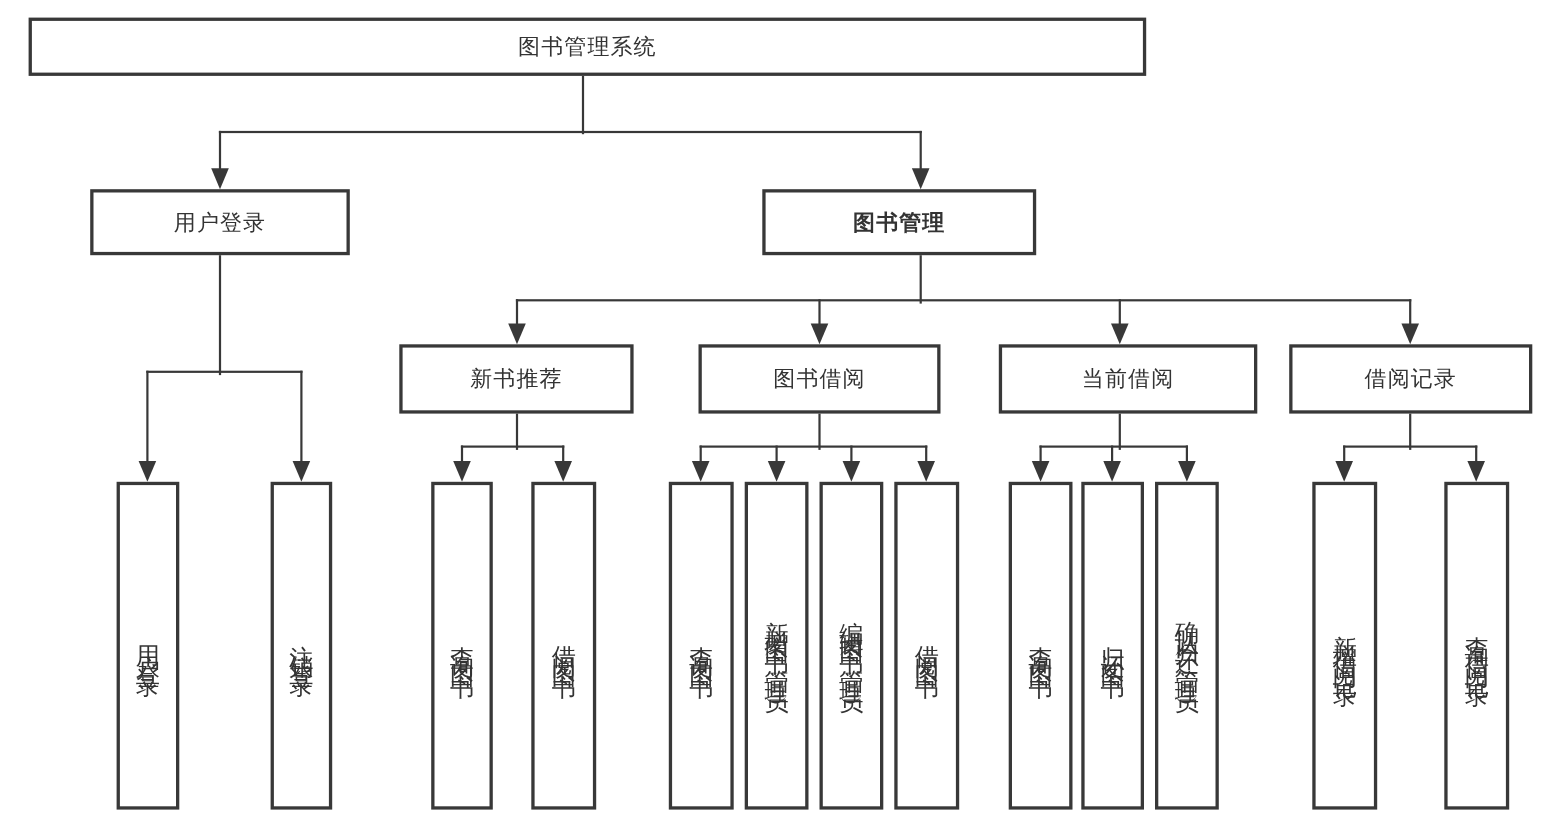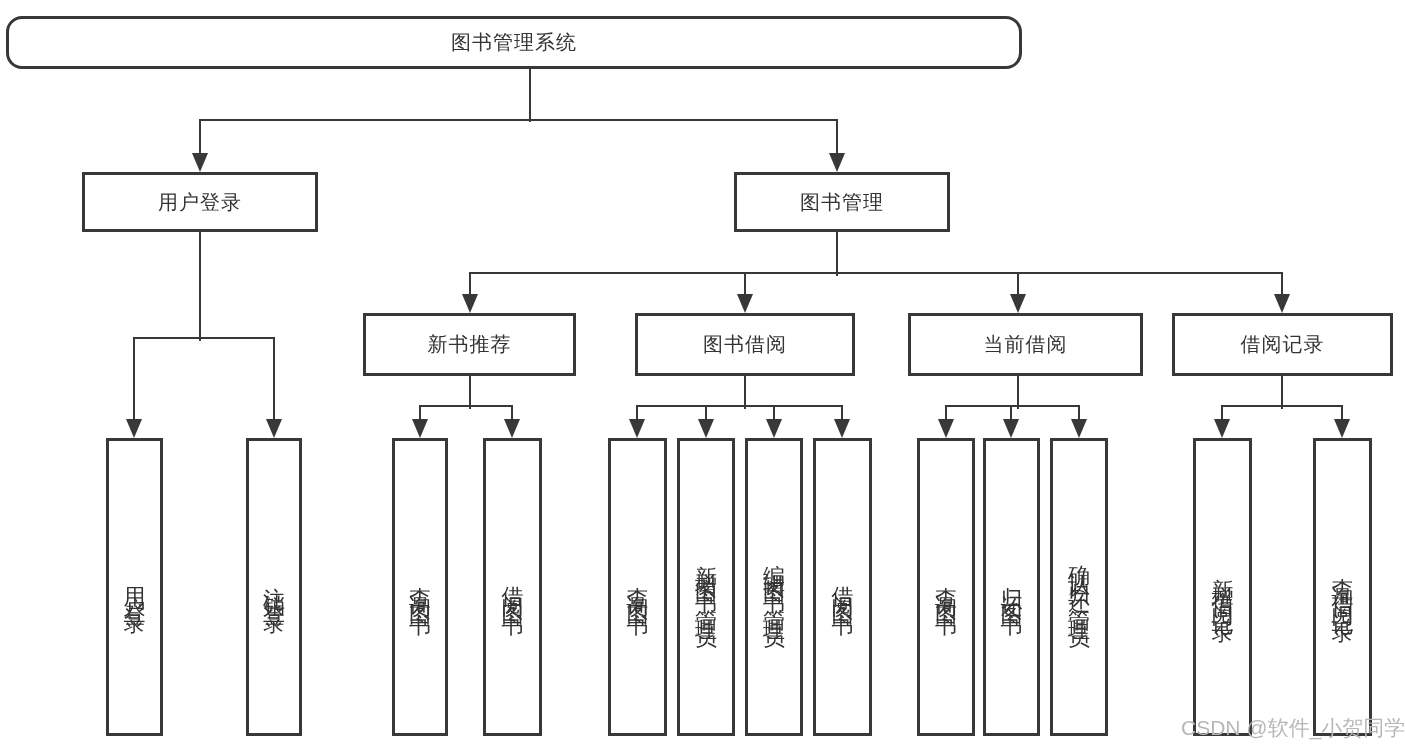--- a/index.html
+++ b/index.html
@@ -105,28 +105,28 @@
       <div class="arrow" style="left: 698px; top: 419px;"></div>
       <div class="arrow" style="left: 766px; top: 419px;"></div>
       <div class="arrow" style="left: 834px; top: 419px;"></div>
       <div class="arrow" style="left: 938px; top: 419px;"></div>
       <div class="arrow" style="left: 1003px; top: 419px;"></div>
       <div class="arrow" style="left: 1071px; top: 419px;"></div>
       <div class="arrow" style="left: 1214px; top: 419px;"></div>
       <div class="arrow" style="left: 1334px; top: 419px;"></div>
     </div>
 
-  <div class="node" style="left:6px; top:16px; width:1016px; height:53px;border-radius:16px;">
+  <div class="node" style="left:26px; top:16px; width:1016px; height:53px;">
     <span class="lbl">图书管理系统</span>
   </div>
 
   <div class="node" style="left:82px; top:172px; width:236px; height:60px;">
     <span class="lbl">用户登录</span>
   </div>
-  <div class="node" style="left:734px; top:172px; width:216px; height:60px;">
+  <div class="node" style="left:693px; top:172px; width:249px; height:60px;font-weight:bold;">
     <span class="lbl">图书管理</span>
   </div>
 
   <div class="node" style="left:635px; top:313px; width:220px; height:63px;">
     <span class="lbl">图书借阅</span>
   </div>
   <div class="node" style="left:363px; top:313px; width:213px; height:63px;">
     <span class="lbl">新书推荐</span>
   </div>
   <div class="node" style="left:908px; top:313px; width:235px; height:63px;">
@@ -173,14 +173,13 @@
     <span class="vtext">确认归还（管理员）</span>
   </div>
 
   <div class="node" style="left:1193px; top:438px; width:59px; height:298px;">
     <span class="vtext">新增借阅记录</span>
   </div>
   <div class="node" style="left:1313px; top:438px; width:59px; height:298px;">
     <span class="vtext">查询借阅记录</span>
   </div>
 
-  <div class="watermark">CSDN @软件_小贺同学</div>
 </div>
 
 </body></html>

